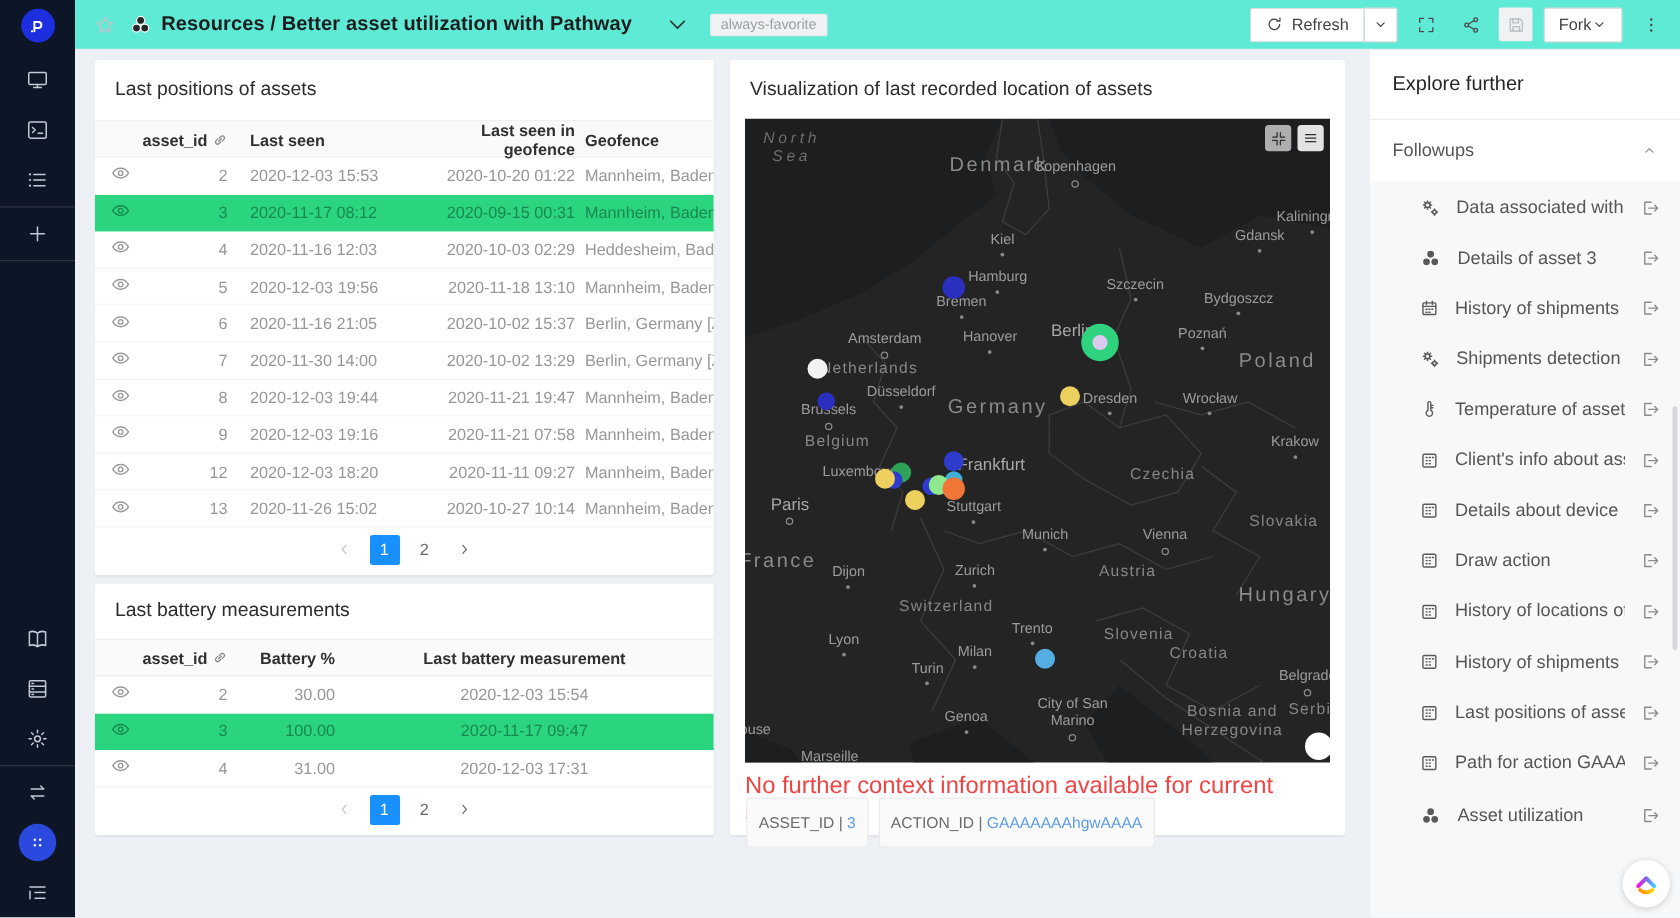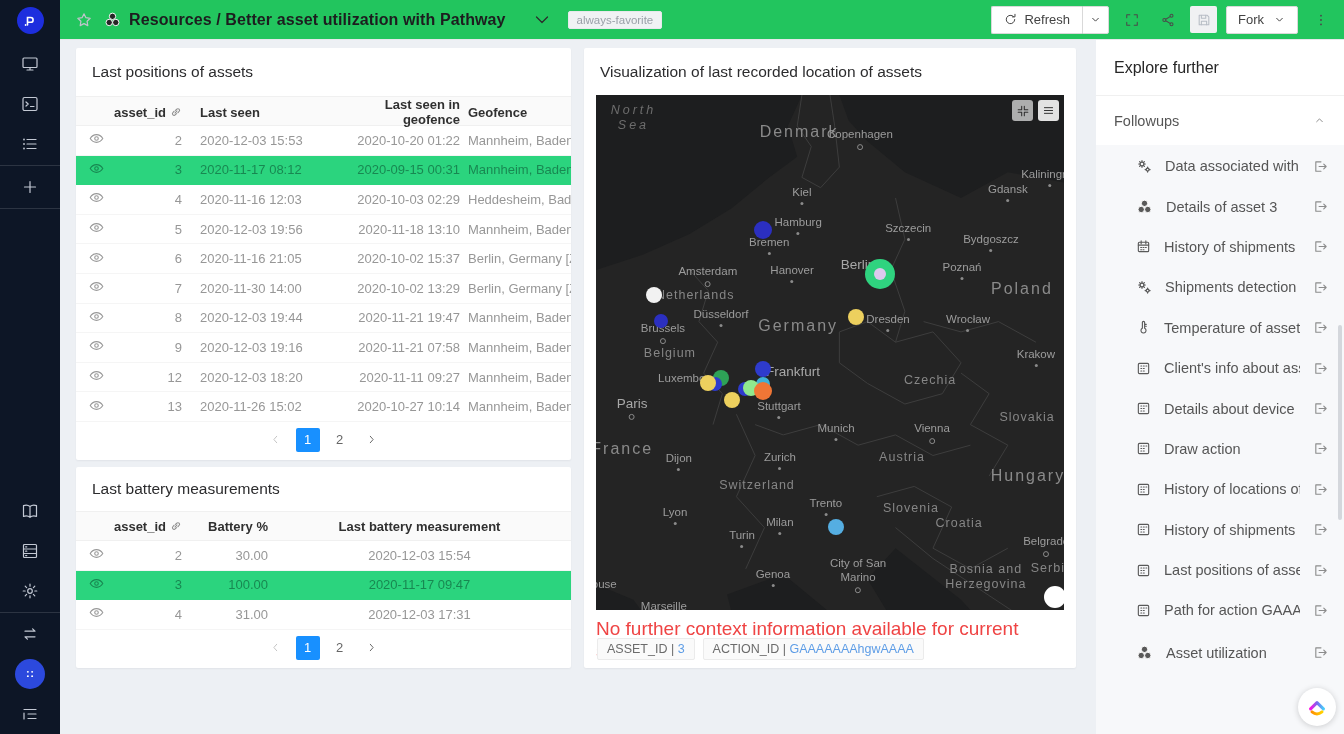--- a/index.html
+++ b/index.html
@@ -11,34 +11,34 @@
   
   #sidebar{position:absolute;left:0;top:0;width:60px;height:734px;background:#0d1626;display:flex;flex-direction:column;align-items:center;z-index:6}
   .logo{width:27px;height:27px;border-radius:50%;background:#1d2ede;margin:7px 0 10px;display:flex;align-items:center;justify-content:center;flex:none}
   .sb-ic{width:40px;height:40px;display:flex;align-items:center;justify-content:center;color:#c3c9d4;cursor:pointer;flex:none}
   .sb-div{width:60px;height:1px;background:rgba(255,255,255,.13);margin:1px 0;flex:none}
   .sb-spacer{flex:1}
   .sb-active-wrap{width:40px;height:40px;display:flex;align-items:center;justify-content:center;flex:none}
   .sb-active{width:30px;height:30px;border-radius:50%;background:#2c49dd;display:flex;align-items:center;justify-content:center;color:#fff}
 
   
-  #hdr{position:absolute;left:60px;right:0;top:0;height:40px;background:#22c55e;border-bottom:1px solid #e6e8eb;display:flex;align-items:center;padding:0 10px 0 16px;z-index:5}
+  #hdr{position:absolute;left:60px;right:0;top:0;height:40px;background:#5eead4;border-bottom:1px solid #e6e8eb;display:flex;align-items:center;padding:0 10px 0 16px;z-index:5}
   #hdr .star{color:#c0c4cc;margin-right:12px}
   #hdr .ttl-ic{color:#262626;margin-right:8px}
   #page-title{font-size:16px;font-weight:bold;color:#1d1d1f;letter-spacing:.1px}
   #hdr .big-chev{color:#2b2b2b;margin-left:26px}
   .tag{margin-left:16px;background:#f0f2f4;border:1px solid #e7e9ec;border-radius:2px;color:#9aa0a8;font-size:11.5px;padding:2px 8px}
   .hdr-right{margin-left:auto;display:flex;align-items:center;gap:9px}
   .btn{height:28px;border:1px solid #d9d9d9;border-radius:2px;background:#fff;display:flex;align-items:center;font-size:13px;color:#434343;cursor:pointer}
   .btn-grp{display:flex;align-items:stretch}
   .btn-grp .main{padding:0 12px;gap:7px;border-right:0;border-radius:2px 0 0 2px}
   .btn-grp .caret{width:27px;justify-content:center;border-radius:0 2px 2px 0}
   .icon-btn{width:27px;height:27px;display:flex;align-items:center;justify-content:center;color:#4a4a4a;cursor:pointer;border-radius:2px}
   .icon-btn.save{background:#f0f1f3;color:#b7bdc5}
-  .fork{padding:4px 11px;gap:9px}
+  .fork{padding:4px 11px;}
 
   
   .panel{position:absolute;background:#fff;border-radius:2px;box-shadow:0 1px 2px rgba(27,35,50,.06)}
   #pos{left:76px;top:48px;width:495px;height:412px;overflow:hidden}
   #bat{left:76px;top:467px;width:495px;height:201px;overflow:hidden}
   #mapp{left:584px;top:48px;width:492px;height:620px}
   .p-title{height:48px;display:flex;align-items:center;padding:0 16px;font-size:15.5px;color:#2c2c2e}
   #bat .p-title{height:44px}
 
   .thead,.trow{display:grid;align-items:center}
@@ -71,21 +71,21 @@
   .ldot{position:absolute;left:50%;top:100%;width:3px;height:3px;margin:2px 0 0 -1.5px;border-radius:50%;background:#8b8b8b}
   .ldot.ring{width:6px;height:6px;margin-left:-3px;background:transparent;border:1px solid #8b8b8b}
   .mk{position:absolute;border-radius:50%;transform:translate(-50%,-50%);cursor:pointer}
   .mk .inner{position:absolute;left:50%;top:50%;transform:translate(-50%,-50%);border-radius:50%}
   .map-btns{position:absolute;top:5px;right:5px;display:flex;gap:5px;z-index:3}
   .mbtn{width:21px;height:21px;border-radius:3px;display:flex;align-items:center;justify-content:center;cursor:pointer}
   .mbtn.fit{background:rgba(210,210,210,.8);color:#2f2f2f}
   .mbtn.menu{background:#e2e2e2;color:#2f2f2f}
   #map-note{position:absolute;left:12px;top:570px;font-size:19px;color:#ef4444}
   #chips{position:absolute;left:13px;top:590px;display:flex;gap:8px}
-  .chip{background:#fafafa;border:1px solid #ebebeb;border-radius:2px;padding:3px 9px;font-size:12.5px;color:#6b6b6b;cursor:pointer;white-space:nowrap}
+  .chip{background:#fafafa;border:1px solid #ebebeb;border-radius:2px;padding:12px 9px;font-size:12.5px;color:#6b6b6b;cursor:pointer;white-space:nowrap}
   .chip .val{color:#5e9de6}
 
   
   #explore{position:absolute;left:1096px;top:40px;width:248px;height:694px;background:#fff;display:flex;flex-direction:column;overflow:hidden}
   .ex-title{height:56px;flex:none;border-bottom:1px solid #f0f0f0;display:flex;align-items:center;padding:0 18px;font-size:16px;color:#262626}
   .ex-sec-h{height:49px;flex:none;display:flex;align-items:center;justify-content:space-between;padding:0 18px;font-size:14.5px;color:#555;background:#fff;cursor:pointer}
   .ex-sec-h .ic{color:#8c8c8c}
   .ex-items{background:#f7f8fa;padding:1px 0}
   .ex-items.grow{flex:1}
   .ex-item{height:40.4px;display:flex;align-items:center;padding:0 16px 0 40px;gap:13px;font-size:14.5px;color:#555;cursor:pointer}

